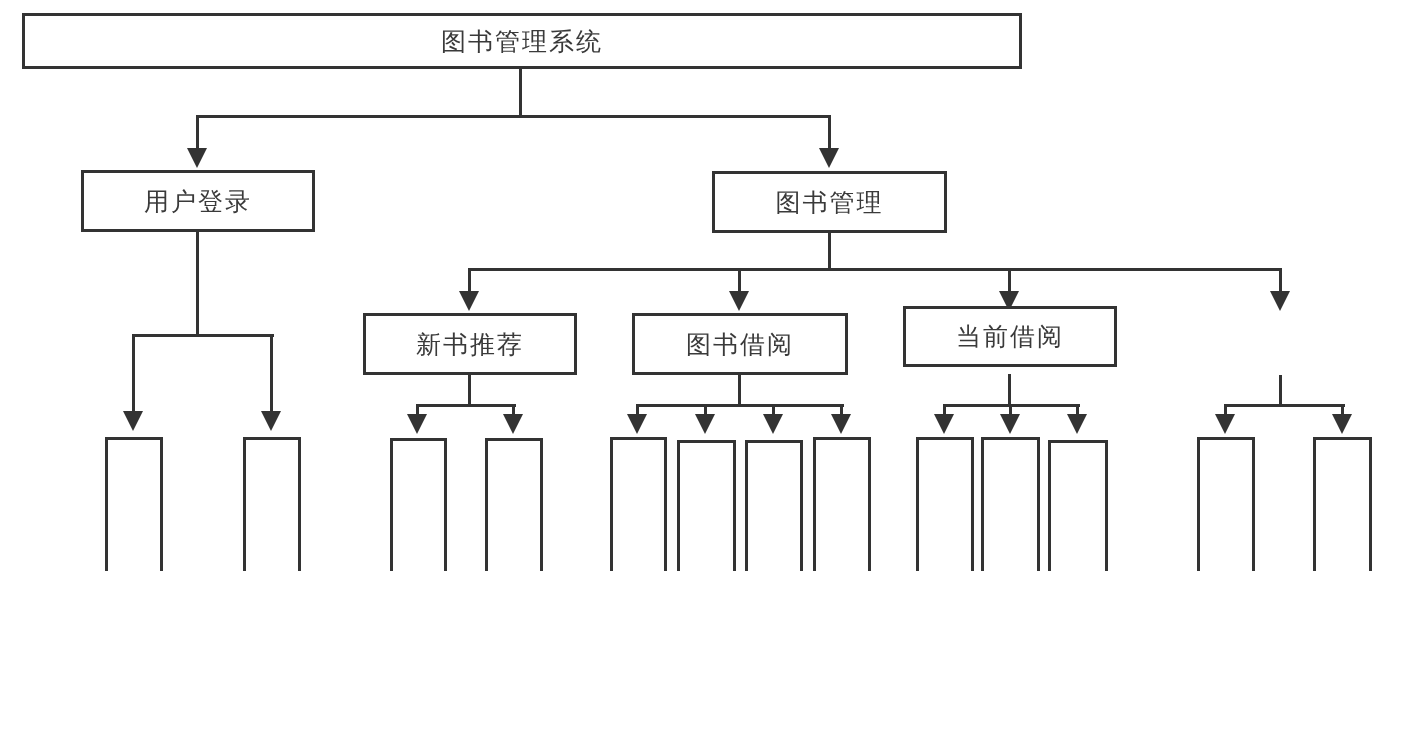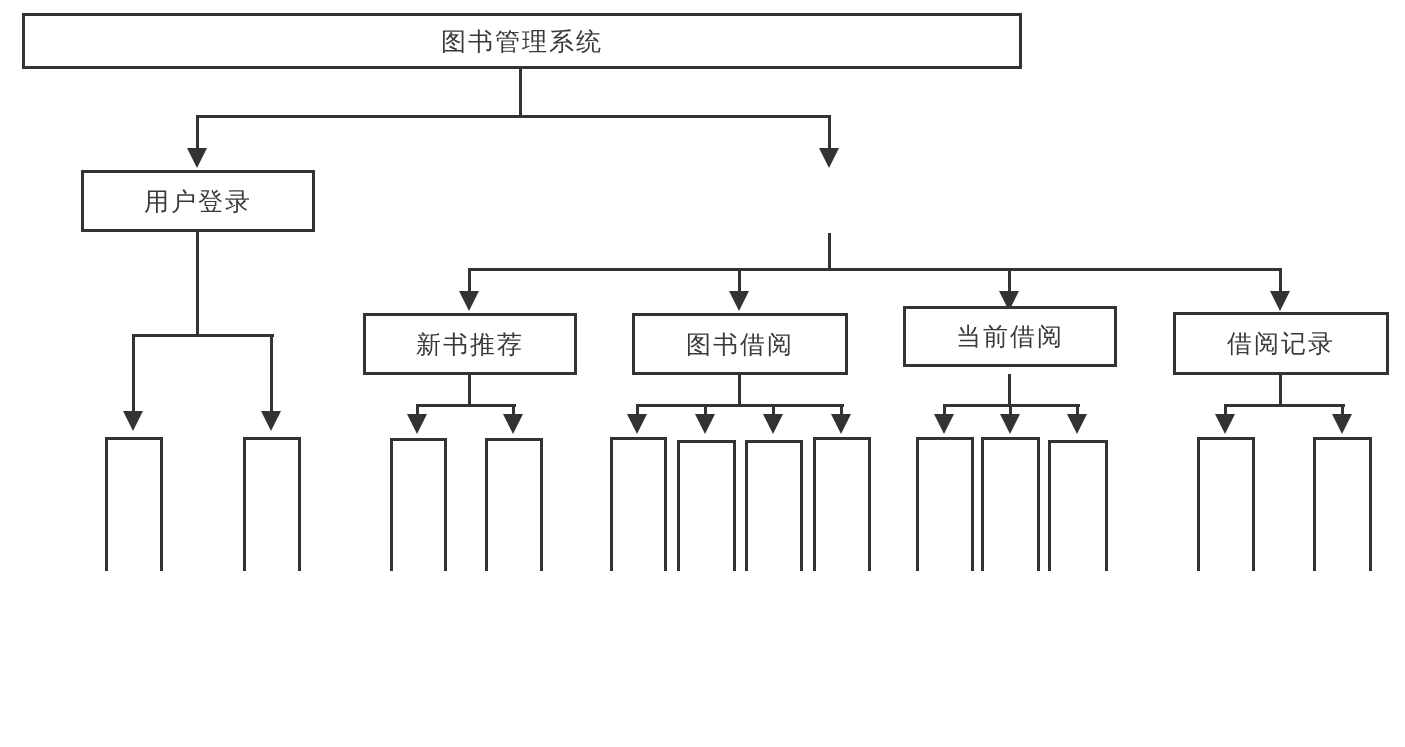--- a/index.html
+++ b/index.html
@@ -40,20 +40,21 @@
   <div class="box" style="left:22px;top:13px;width:1000px;height:56px;">图书管理系统</div>
 
   <div class="vl" style="left:519px;top:69px;height:49px;"></div>
   <div class="hl" style="left:196px;top:115px;width:635px;"></div>
   <div class="vl" style="left:196px;top:115px;height:35px;"></div>
   <div class="ah" style="left:187px;top:148px;"></div>
   <div class="vl" style="left:828px;top:115px;height:35px;"></div>
   <div class="ah" style="left:819px;top:148px;"></div>
 
   <div class="box" style="left:81px;top:170px;width:234px;height:62px;">用户登录</div>
+  <div class="box" style="left:712px;top:171px;width:235px;height:62px;">图书管理</div>
 
   <div class="vl" style="left:196px;top:232px;height:105px;"></div>
   <div class="hl" style="left:132px;top:334px;width:142px;"></div>
   <div class="vl" style="left:132px;top:334px;height:79px;"></div>
   <div class="ah" style="left:123px;top:411px;"></div>
   <div class="vl" style="left:270px;top:334px;height:79px;"></div>
   <div class="ah" style="left:261px;top:411px;"></div>
 
   <div class="vl" style="left:828px;top:233px;height:37px;"></div>
   <div class="hl" style="left:468px;top:268px;width:814px;"></div>
@@ -62,21 +63,20 @@
   <div class="vl" style="left:738px;top:268px;height:25px;"></div>
   <div class="ah" style="left:729px;top:291px;"></div>
   <div class="vl" style="left:1008px;top:268px;height:25px;"></div>
   <div class="ah" style="left:999px;top:291px;"></div>
   <div class="vl" style="left:1279px;top:268px;height:25px;"></div>
   <div class="ah" style="left:1270px;top:291px;"></div>
 
   <div class="box" style="left:632px;top:313px;width:216px;height:62px;">图书借阅</div>
   <div class="box" style="left:363px;top:313px;width:214px;height:62px;">新书推荐</div>
   <div class="box" style="left:903px;top:306px;width:214px;height:61px;">当前借阅</div>
-  <div class="box" style="left:1173px;top:312px;width:216px;height:63px;">借阅记录</div>
 
   <div class="vl" style="left:468px;top:375px;height:31px;"></div>
   <div class="hl" style="left:416px;top:404px;width:100px;"></div>
   <div class="vl" style="left:416px;top:404px;height:12px;"></div>
   <div class="ah" style="left:407px;top:414px;"></div>
   <div class="vl" style="left:512px;top:404px;height:12px;"></div>
   <div class="ah" style="left:503px;top:414px;"></div>
 
   <div class="vl" style="left:738px;top:375px;height:31px;"></div>
   <div class="hl" style="left:636px;top:404px;width:208px;"></div>

